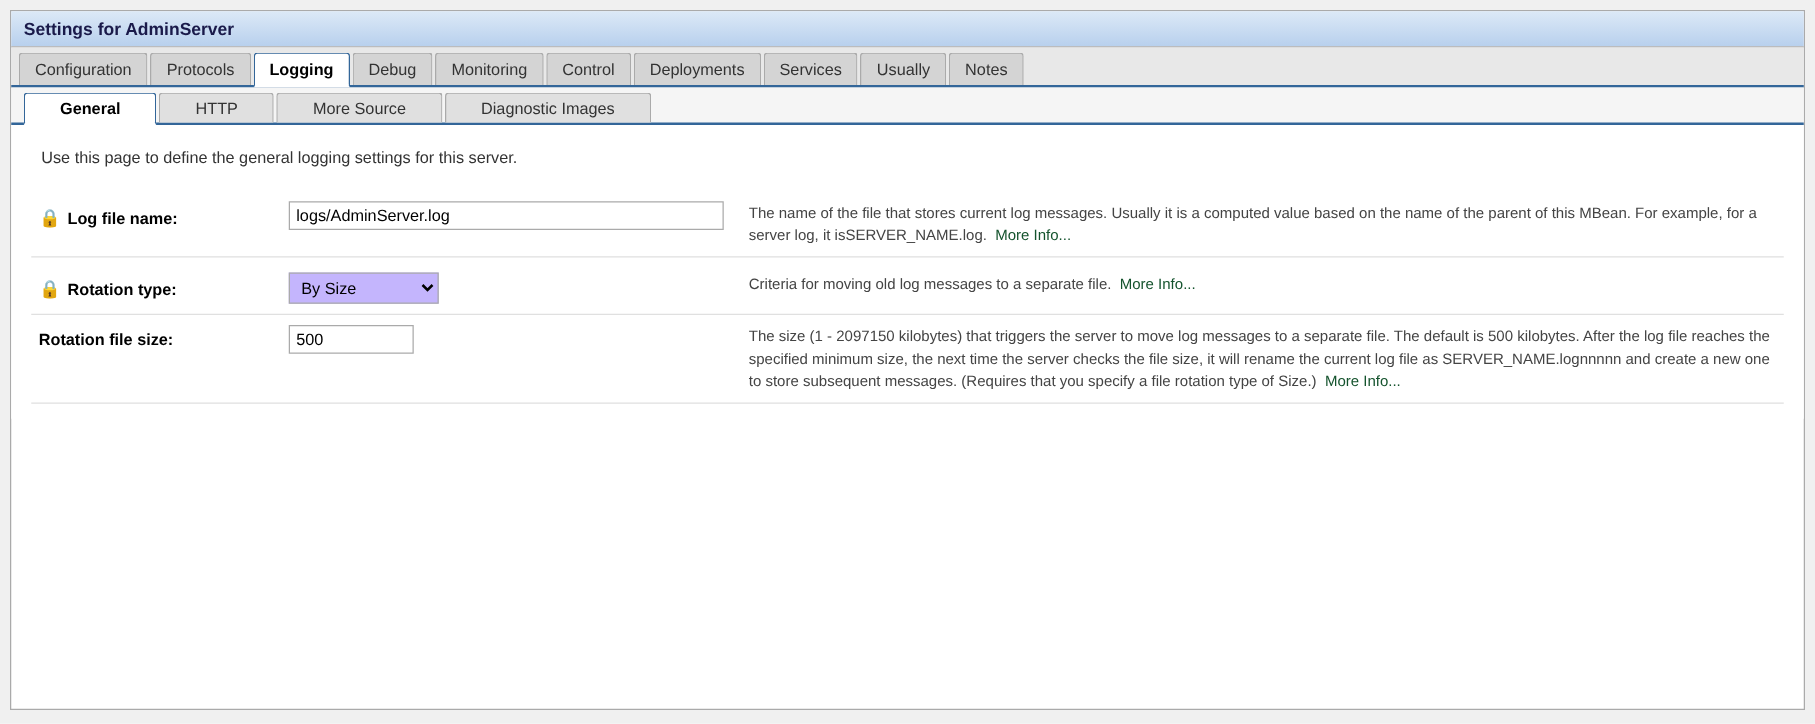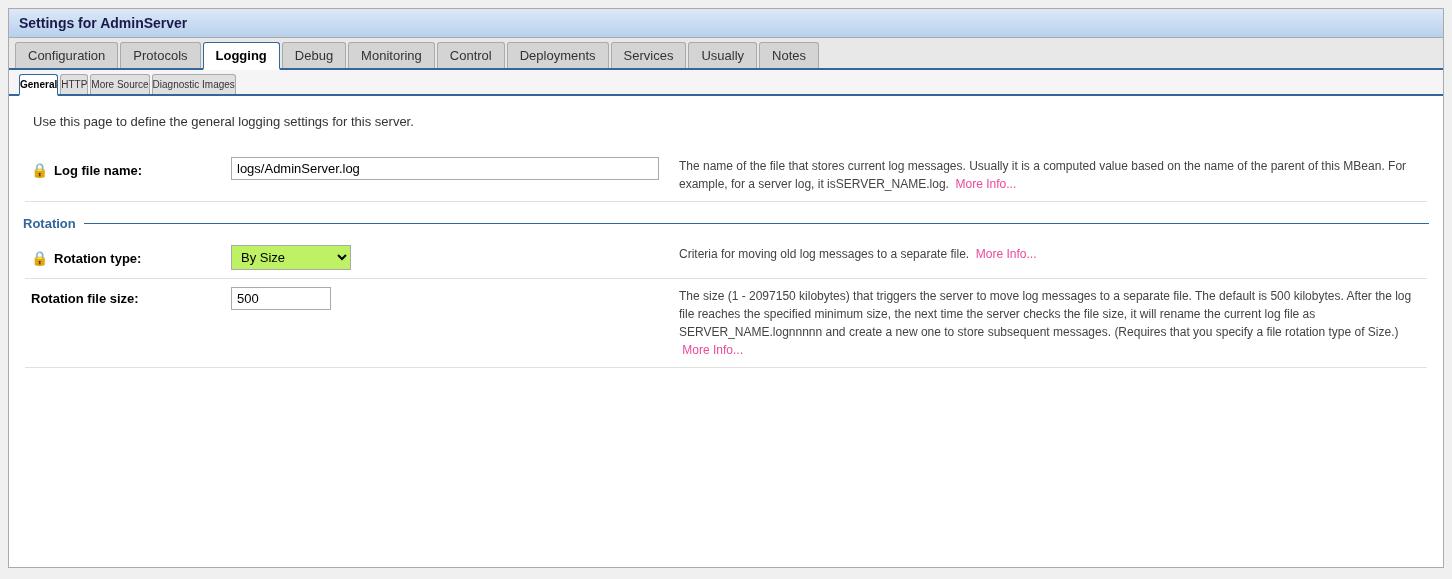--- a/index.html
+++ b/index.html
@@ -55,26 +55,26 @@
     
     .tab-bar-second {
       display: flex;
       flex-direction: row;
       background: #f5f5f5;
       border-bottom: 2px solid #336699;
       padding: 4px 10px 0 10px;
       gap: 2px;
     }
     .tab-second {
-      padding: 4px 0;
+      padding: 4px 28px;
       border: 1px solid #aaa;
       border-bottom: none;
       background: #e0e0e0;
       cursor: pointer;
-      font-size: 10px;
+      font-size: 13px;
       color: #333;
       border-radius: 3px 3px 0 0;
       white-space: nowrap;
     }
     .tab-second.active {
       background: #fff;
       font-weight: bold;
       border-color: #336699;
       border-bottom: 2px solid #fff;
       margin-bottom: -2px;
@@ -117,38 +117,38 @@
       align-items: center;
       gap: 5px;
       width: 200px;
       min-width: 200px;
       font-weight: bold;
       font-size: 13px;
       padding-top: 4px;
     }
     .form-control {
       flex: 0 0 auto;
-      width: 428px;
+      width: 348px;
     }
     .form-input {
       width: 100%;
       padding: 3px 5px;
       border: 1px solid #aaa;
       font-size: 13px;
       background: #fff;
     }
     .form-help {
       margin-left: 20px;
       flex: 1;
       font-size: 12px;
       color: #444;
       line-height: 1.5;
     }
     .more-info {
-      color: #ec4899;
+      color: #14532d;
       text-decoration: none;
       cursor: pointer;
     }
     
     .section-header {
       display: flex;
       align-items: center;
       margin: 12px 0 4px 0;
       font-weight: bold;
       font-size: 13px;
@@ -168,21 +168,21 @@
       display: inline-flex;
       align-items: center;
       justify-content: center;
       font-size: 14px;
     }
     
     .form-select {
       padding: 3px 5px;
       border: 1px solid #aaa;
       font-size: 13px;
-      background: #bef264;
+      background: #c4b5fd;
       min-width: 120px;
       cursor: pointer;
     }
     
     .form-input-small {
       width: 100px;
       padding: 3px 5px;
       border: 1px solid #aaa;
       font-size: 13px;
       background: #fff;
@@ -239,23 +239,20 @@
           <input type="text" class="form-input" value="logs/AdminServer.log" style="">
         </td>
         <td class="form-help">
           <span>The name of the file that stores current log messages. Usually it is a computed value based on the name of the parent of this MBean. For example, for a server log, it isSERVER_NAME.log.</span>
           &nbsp;<a class="more-info">More Info...</a>
         </td>
       </tr>
     </tbody>
       </table>
 
-    <div class="section-header">
-      <span>Rotation</span>
-    </div>
 
     <table class="form-section">
 
       <tbody>
           <tr class="form-row">
         <td class="form-label">
           <span class="field-icon">🔒</span>
           <span>Rotation type:</span>
         </td>
         <td class="form-control">

